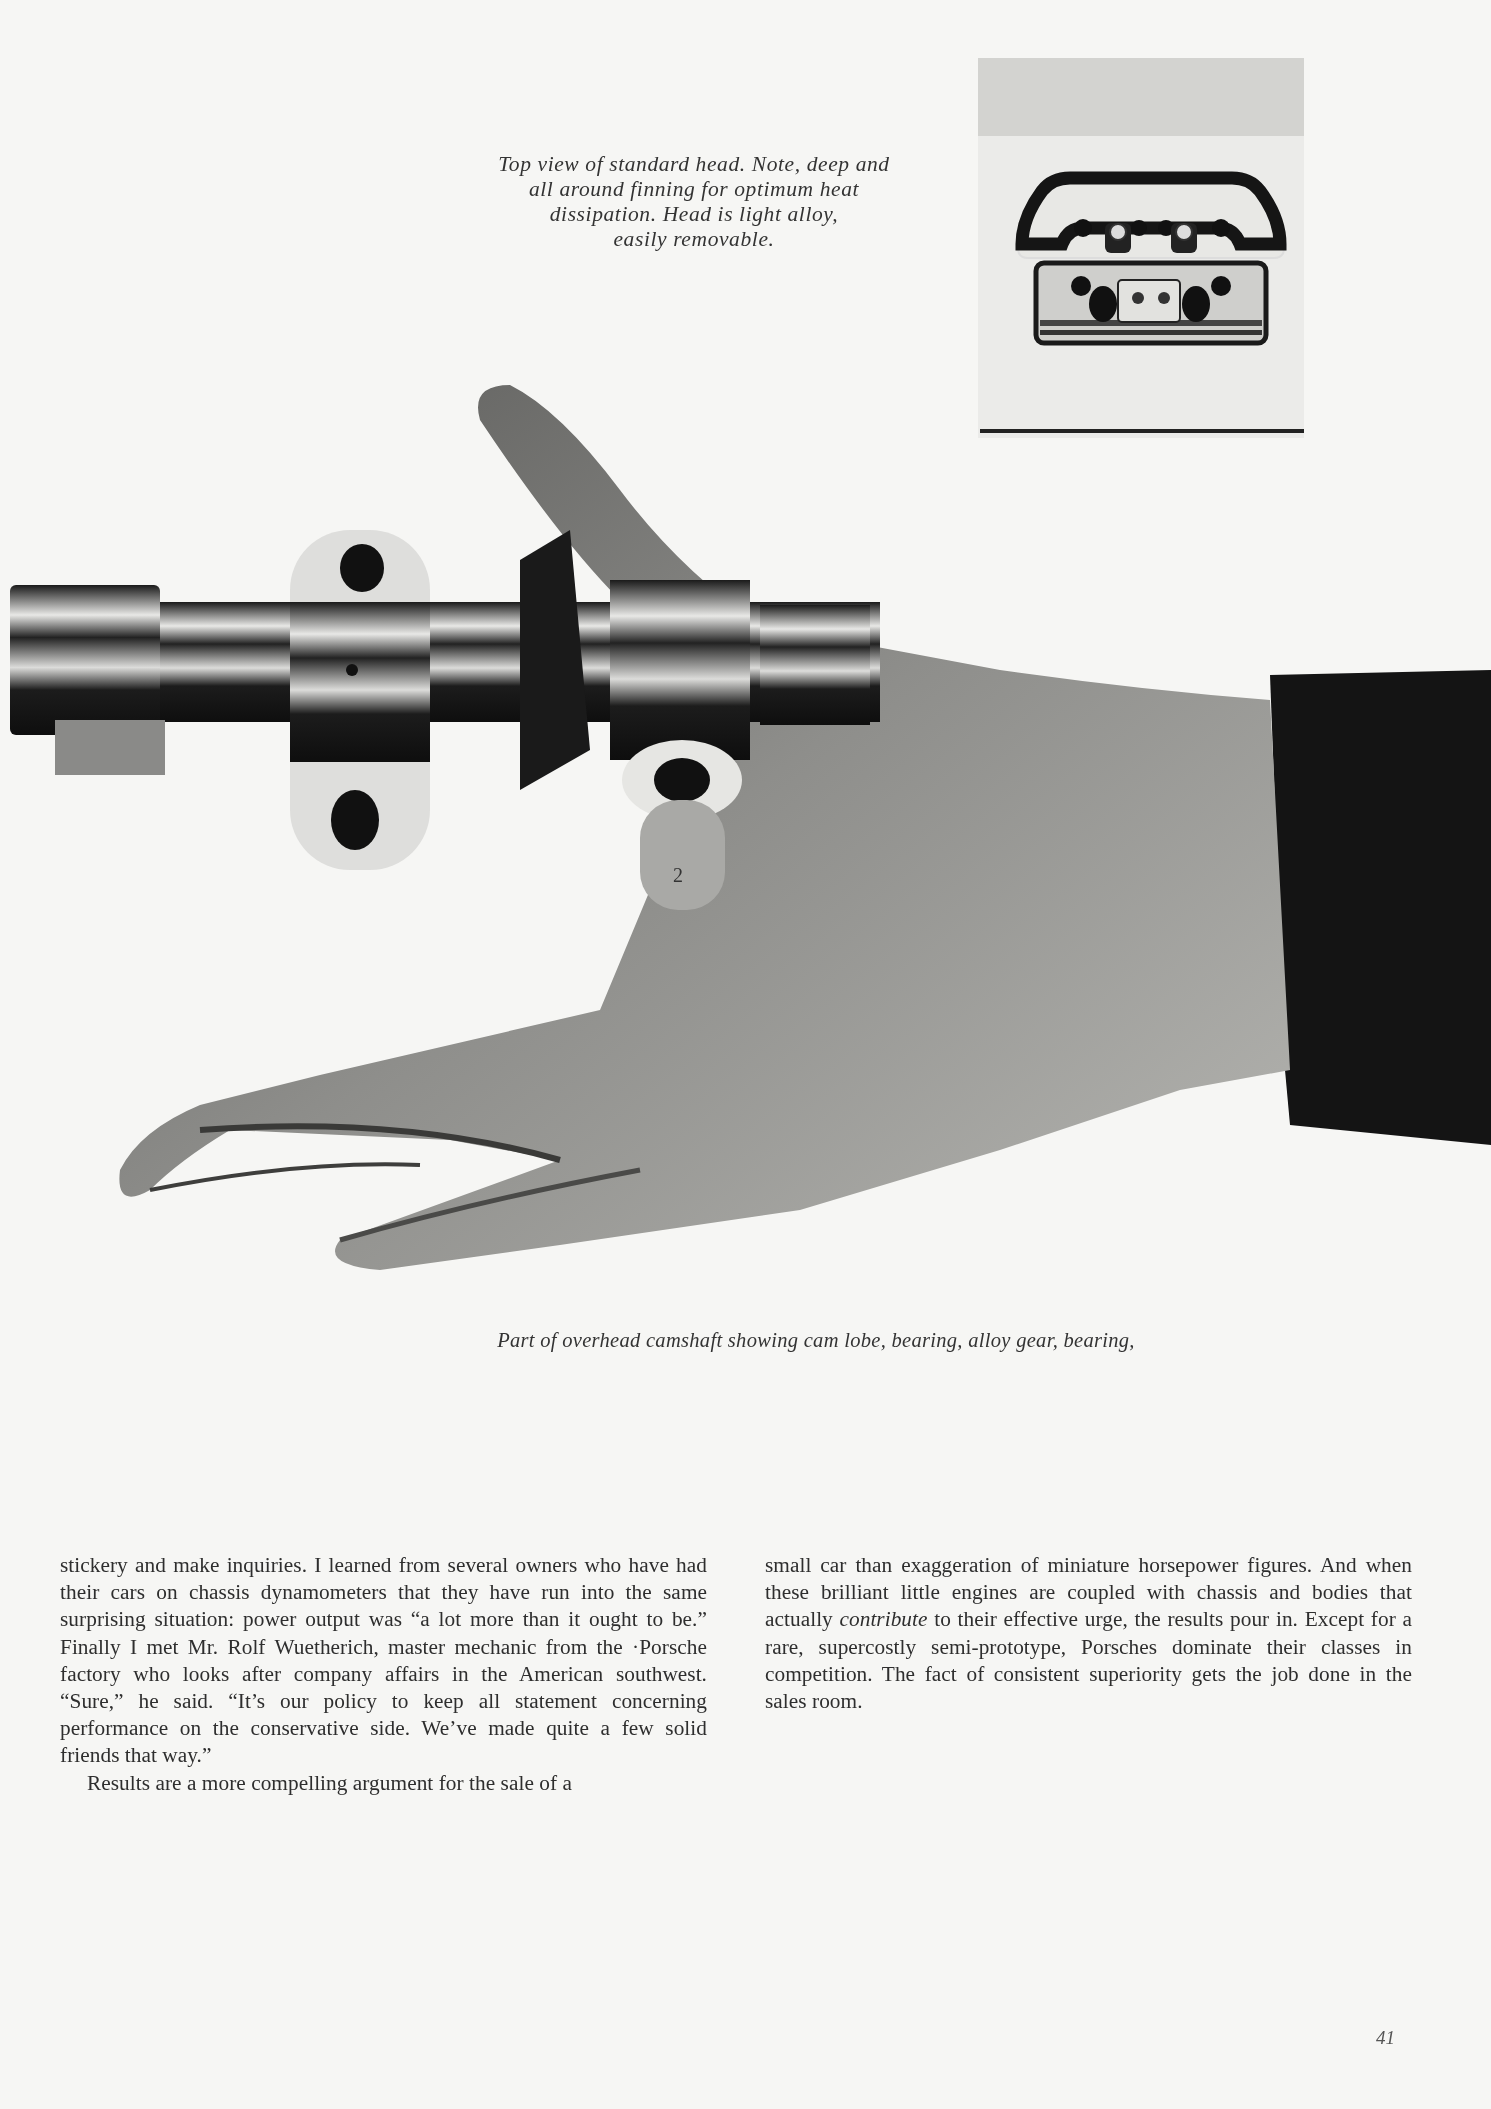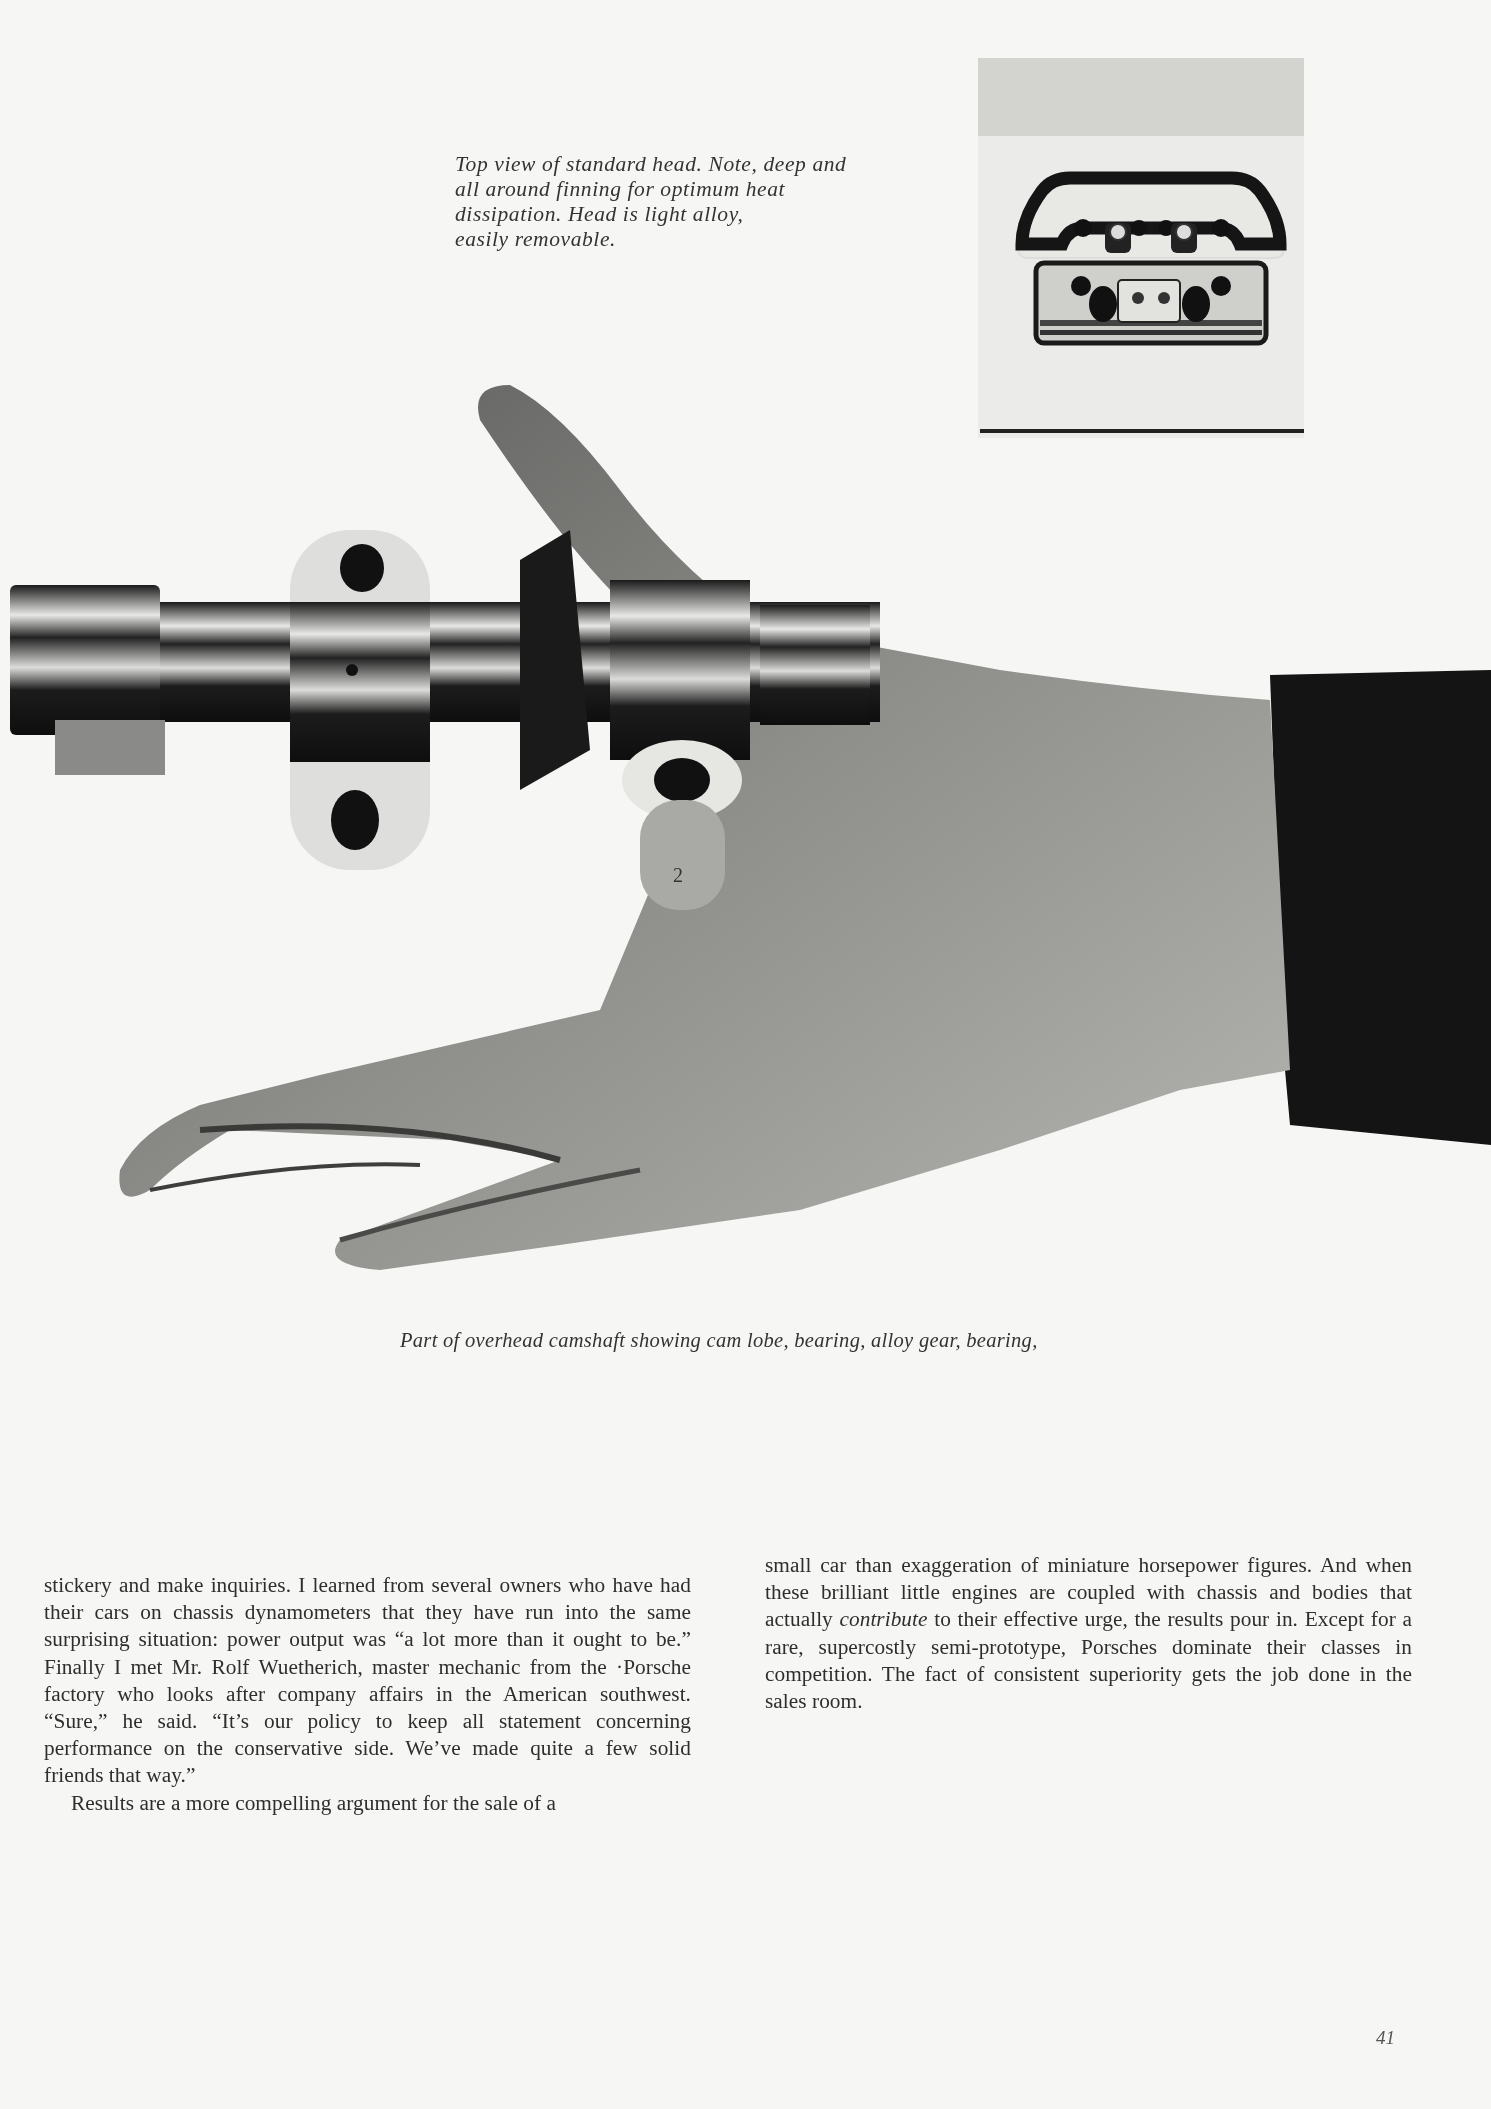--- a/index.html
+++ b/index.html
@@ -4,21 +4,21 @@
   <style>
     html, body { margin: 0; padding: 0; }
     body {
       width: 1491px; height: 2109px; position: relative; overflow: hidden;
       background: #f6f6f4;
       font-family: "Liberation Serif", "DejaVu Serif", serif;
       color: #2a2a2a;
     }
     .caption {
       position: absolute; font-style: italic; color: #333;
-      text-align: left;
+      text-align: center;
     }
     #cap-top {
       left: 455px; top: 152px; width: 478px;
       font-size: 21.5px; line-height: 25px; letter-spacing: 0.6px;
     }
     #cap-mid {
       left: 400px; top: 1328px; width: 832px;
       font-size: 20.5px; line-height: 25px; letter-spacing: 0.3px;
     }
     
@@ -33,21 +33,21 @@
     
     #photo-hand { position:absolute; left:0; top:370px; width:1491px; height:910px; }
     #photo-hand svg { position:absolute; left:0; top:0; }
 
     
     .col {
       position: absolute; top: 1552px; width: 647px;
       font-size: 21.3px; line-height: 27.2px; color: #2e2e2e;
       text-align: justify; letter-spacing: 0.05px;
     }
-    #col-left { left: 44px; margin-top: 20px; }
+    #col-left { left: 60px; }
     #col-right { left: 765px; }
     .col p { margin: 0; }
     .col p.indent { text-indent: 27px; }
     .col em { font-style: italic; }
 
     #page-number {
       position: absolute; left: 1376px; top: 2027px;
       font-style: italic; font-size: 19px; color: #555;
     }
   </style>

